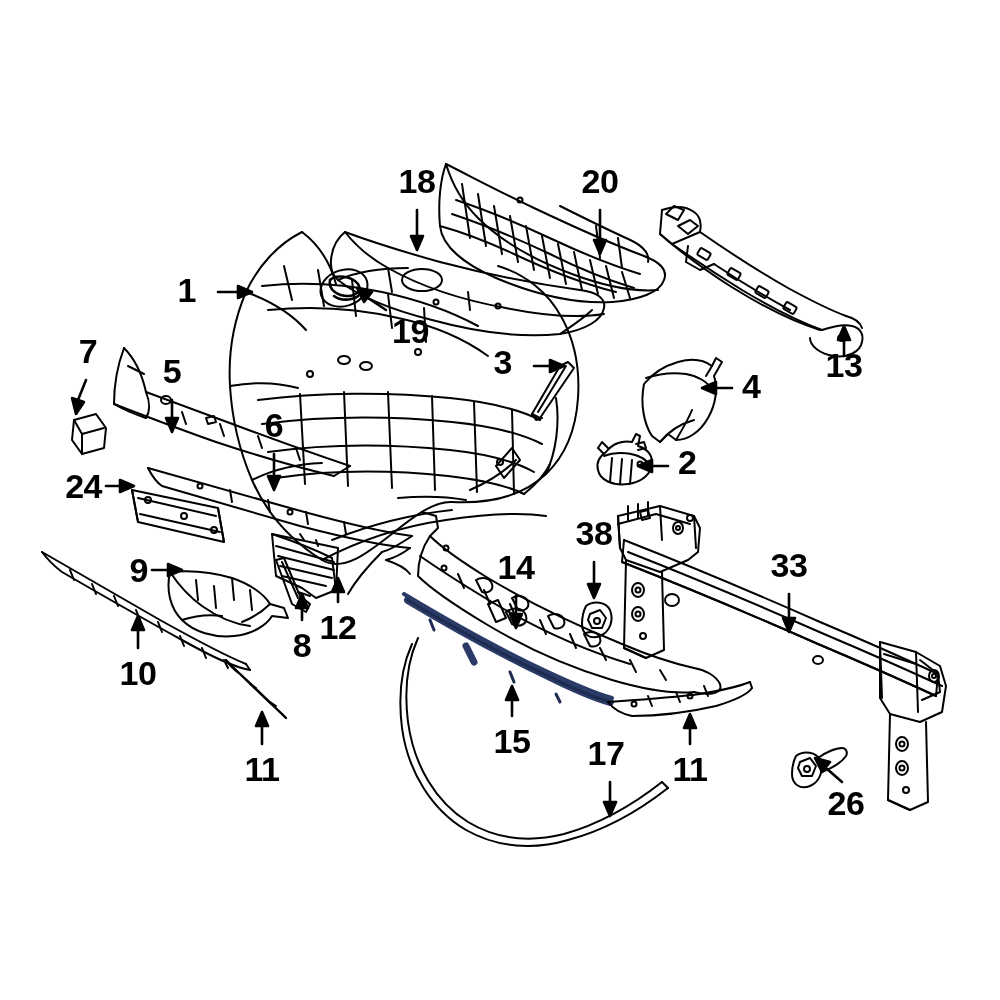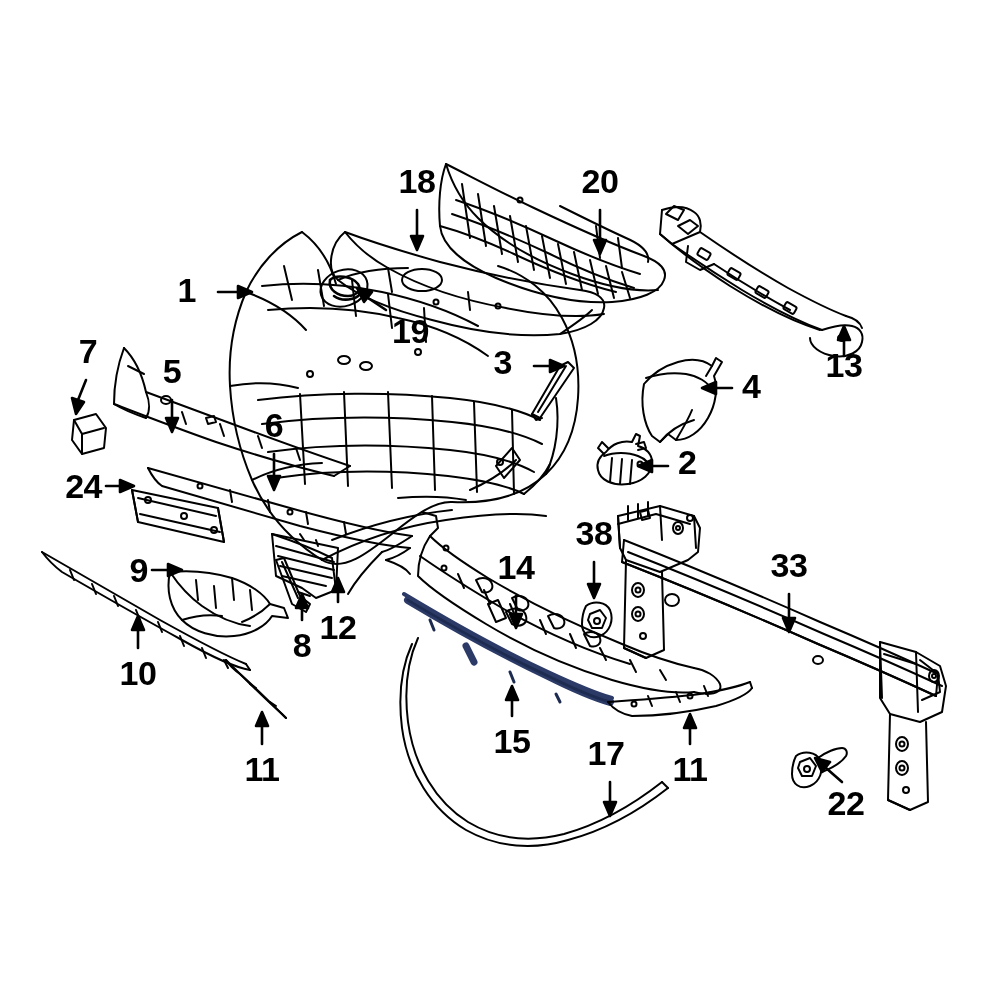--- a/index.html
+++ b/index.html
@@ -489,17 +489,17 @@
 <div class="lbl" style="left:338px;top:610px;transform:translate(-50%,0)">12</div>
 <div class="lbl" style="left:844px;top:348px;transform:translate(-50%,0)">13</div>
 <div class="lbl" style="left:516px;top:584px;transform:translate(-50%,-100%)">14</div>
 <div class="lbl" style="left:512px;top:724px;transform:translate(-50%,0)">15</div>
 <div class="lbl" style="left:690px;top:752px;transform:translate(-50%,0)">11</div>
 <div class="lbl" style="left:606px;top:770px;transform:translate(-50%,-100%)">17</div>
 <div class="lbl" style="left:417px;top:198px;transform:translate(-50%,-100%)">18</div>
 <div class="lbl" style="left:392px;top:314px;transform:translate(0,0)">19</div>
 <div class="lbl" style="left:600px;top:198px;transform:translate(-50%,-100%)">20</div>
 <div class="lbl" style="left:789px;top:582px;transform:translate(-50%,-100%)">33</div>
-<div class="lbl" style="left:846px;top:786px;transform:translate(-50%,0)">22</div>
+<div class="lbl" style="left:846px;top:786px;transform:translate(-50%,0)">26</div>
 <div class="lbl" style="left:594px;top:550px;transform:translate(-50%,-100%)">38</div>
 <div class="lbl" style="left:102px;top:486px;transform:translate(-100%,-50%)">24</div>
 
 </div>
 
 </body></html>

